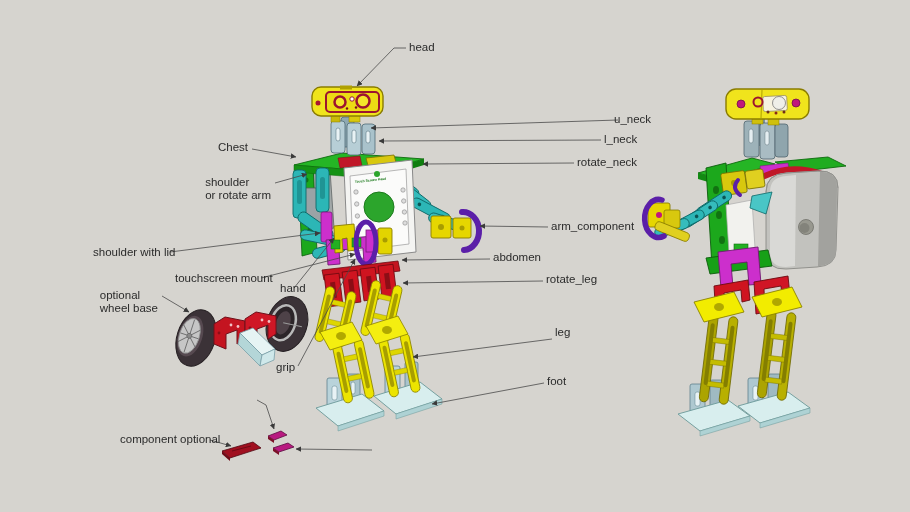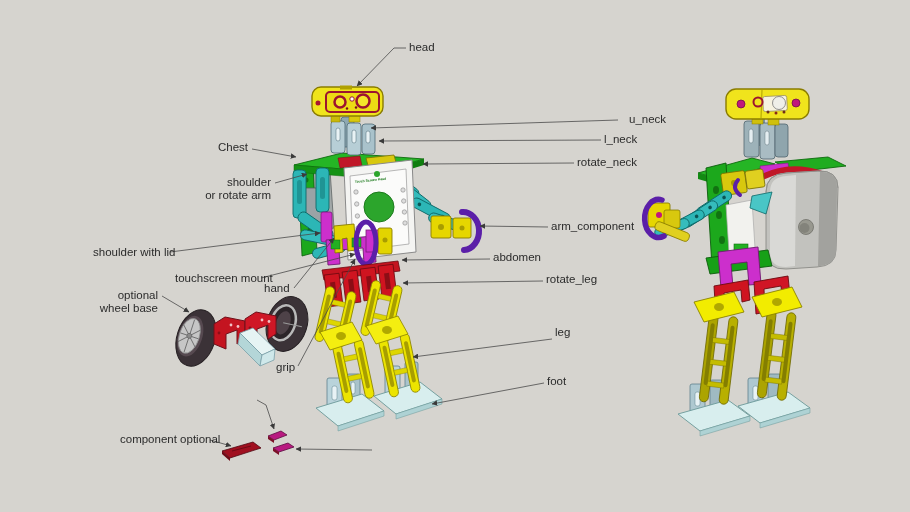--- a/index.html
+++ b/index.html
@@ -7,21 +7,21 @@
     position:relative;width:910px;height:512px;
     background:#d6d4cf;overflow:hidden;
     font-family:"Liberation Sans",sans-serif;
     text-decoration:underline;
   }
   #scene-svg{position:absolute;left:0;top:0;}
   .label{
     position:absolute;font-size:11.5px;line-height:12.5px;color:#2b2b2b;
     white-space:pre-line;pointer-events:none;
   }
-  .label.right{text-align:right;}
+  .label.right{text-align:left;}
 </style>
 </head>
 <body>
 
 <div id="stage">
 
 <svg id="scene-svg" width="910" height="512" viewBox="0 0 910 512">
   <defs>
     <marker id="arw" viewBox="0 0 8 8" refX="7.5" refY="4" markerWidth="7" markerHeight="7" orient="auto">
       <path d="M0,0 L8,4 L0,8 Z" fill="#3a3a3a"></path>
@@ -440,26 +440,26 @@
     <polyline points="544,383 432,404" marker-end="url(#arw)"></polyline>
   </g>
 </svg>
 
   <div class="label" style="left:409px;top:41px">head</div>
   <div class="label right" style="right:662px;top:141px">Chest</div>
   <div class="label right" style="right:639px;top:176px">shoulder
 or rotate arm</div>
   <div class="label" style="left:93px;top:246px">shoulder with lid</div>
   <div class="label" style="left:175px;top:272px">touchscreen mount</div>
-  <div class="label" style="left:264px;top:282px">hand</div>
+  <div class="label" style="left:280px;top:282px">hand</div>
   <div class="label right" style="right:752px;top:289px">optional
 wheel base</div>
   <div class="label" style="left:276px;top:361px">grip</div>
   <div class="label" style="left:120px;top:433px">component optional</div>
-  <div class="label" style="left:629px;top:113px">u_neck</div>
+  <div class="label" style="left:614px;top:113px">u_neck</div>
   <div class="label" style="left:604px;top:133px">l_neck</div>
   <div class="label" style="left:577px;top:156px">rotate_neck</div>
   <div class="label" style="left:551px;top:220px">arm_component</div>
   <div class="label" style="left:493px;top:251px">abdomen</div>
   <div class="label" style="left:546px;top:273px">rotate_leg</div>
   <div class="label" style="left:555px;top:326px">leg</div>
   <div class="label" style="left:547px;top:375px">foot</div>
 </div>
 
 </body></html>

